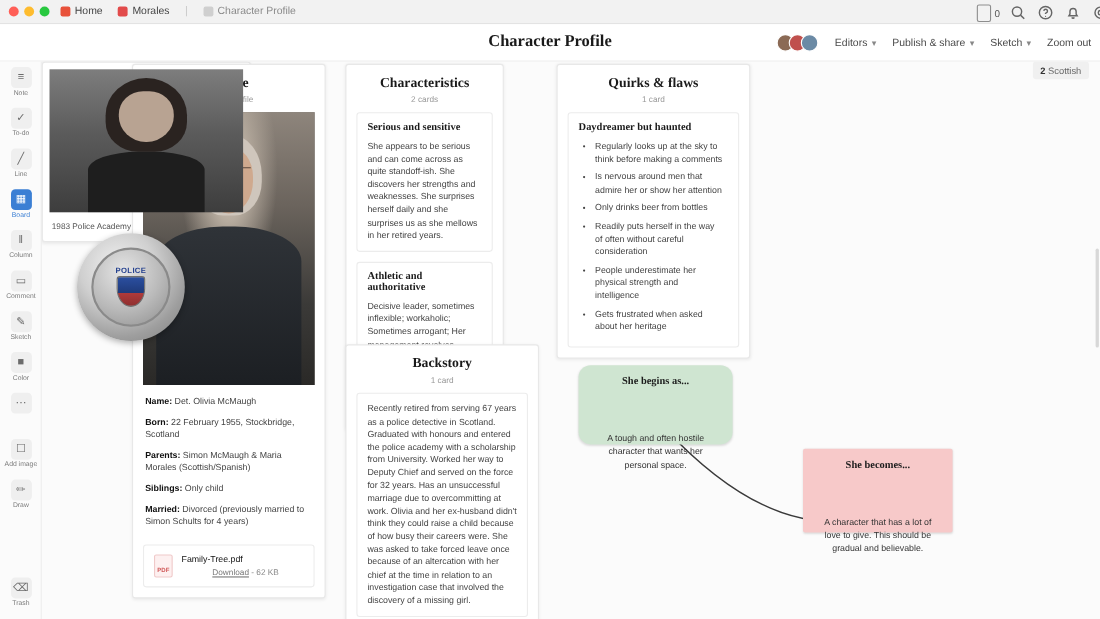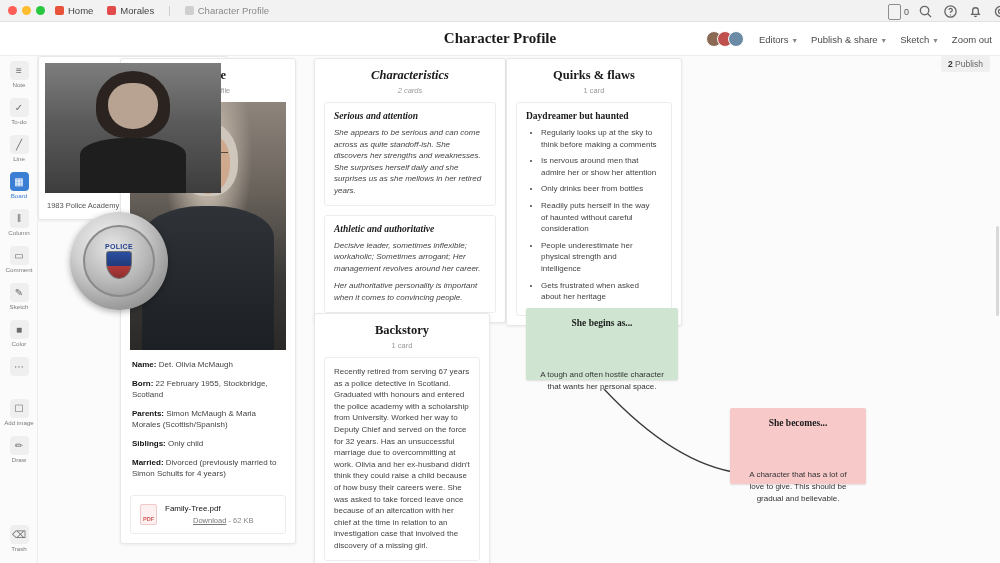--- a/index.html
+++ b/index.html
@@ -149,21 +149,21 @@
   .pdf-ico {
     width: 17px; height: 21px; background: #fdf0f0; border: 1px solid #f0c9c9;
     border-radius: 2px; color: #d15a5a; font-size: 5.5px; font-weight: bold;
     display: flex; align-items: flex-end; justify-content: center; padding-bottom: 2px;
   }
   .file-name { font-size: 8px; font-weight: normal; color: #111; margin-bottom: 3px; }
   .file-meta { font-size: 7.5px; color: #888; }
   .file-meta a { color: #777; text-decoration: underline; margin-left: 28px; }
 
   
-  #characteristics-card { left: 276px; top: 2px; width: 192px; font-style: italic; }
+  #characteristics-card { left: 276px; top: 2px; width: 144px; }
   
   #backstory-card { left: 276px; top: 257px; width: 176px; }
   
   #quirks-card { left: 468px; top: 2px; width: 176px; }
 
   
   #photo-card { left: 664px; top: 22px; width: 190px; background: #fff; border: 1px solid #e8e8e8; border-radius: 3px; box-shadow: 0 1px 3px rgba(0,0,0,0.07); }
   .photo {
     margin: 6px 6px 0; height: 130px; position: relative; overflow: hidden;
     background: linear-gradient(180deg, #7d7d7d 0%, #5b5b5b 45%, #3d3d3d 100%);
@@ -204,21 +204,21 @@
     border-radius: 3px 3px 50% 50% / 3px 3px 60% 60%;
   }
 
   
   .sticky {
     position: absolute; border-radius: 2px; padding: 10px 12px; text-align: center;
     box-shadow: 0 1px 2px rgba(0,0,0,.12);
   }
   .sticky .s-title { font-family: "Liberation Serif", serif; font-size: 9.5px; font-weight: bold; color: #1b1b1b; margin-bottom: 7px; }
   .sticky .s-body { font-size: 8px; line-height: 1.5; color: #333; margin-top: 41px; }
-  #sticky-green { left: 488px; top: 252px; width: 152px; height: 72px; background: #cfe5d1; }
+  #sticky-green { left: 488px; top: 276px; width: 140px; height: 72px; background: #cfe5d1; border-radius: 11px; }
   #sticky-pink  { left: 692px; top: 352px; width: 136px; height: 76px; background: #f7c9c9; }
   #arrow-svg { position: absolute; left: 560px; top: 325px; width: 190px; height: 110px; }
 
   
   .scroll-v {
     position: absolute; right: 1px; top: 170px; width: 3px; height: 90px;
     background: #d8d8d8; border-radius: 2px;
   }
 </style>
 </head>
@@ -354,21 +354,21 @@
         <div class="side-ico">⌫</div>
         <span>Trash</span>
       </div>
     </div>
   </div>
 
   <div class="board">
 
     <div class="unsorted">
       <b>2</b>
-      <span>Publish</span>
+      <span>Scottish</span>
     </div>
 
     <div class="card" id="profile-card">
       <div class="card-head">
         <div class="card-title">Profile</div>
         <div class="card-sub">2 cards, 1 file</div>
       </div>
       <div class="portrait">
         <div class="body"></div>
         <div class="hair"></div>
@@ -392,21 +392,21 @@
         </div>
       </div>
     </div>
 
     <div class="card" id="characteristics-card">
       <div class="card-head">
         <div class="card-title">Characteristics</div>
         <div class="card-sub">2 cards</div>
       </div>
       <div class="inner">
-        <h4>Serious and attention</h4>
+        <h4>Serious and sensitive</h4>
         <p>She appears to be serious and can come across as quite standoff-ish. She discovers her strengths and weaknesses. She surprises herself daily and she surprises us as she mellows in her retired years.</p>
       </div>
       <div class="inner">
         <h4>Athletic and authoritative</h4>
         <p>Decisive leader, sometimes inflexible; workaholic; Sometimes arrogant; Her management revolves around her career.</p>
         <p>Her authoritative personality is important when it comes to convincing people.</p>
       </div>
     </div>
 
     <div class="card" id="backstory-card">
@@ -423,21 +423,21 @@
       <div class="card-head">
         <div class="card-title">Quirks &amp; flaws</div>
         <div class="card-sub">1 card</div>
       </div>
       <div class="inner">
         <h4>Daydreamer but haunted</h4>
         <ul>
           <li>Regularly looks up at the sky to think before making a comments</li>
           <li>Is nervous around men that admire her or show her attention</li>
           <li>Only drinks beer from bottles</li>
-          <li>Readily puts herself in the way of haunted without careful consideration</li>
+          <li>Readily puts herself in the way of often without careful consideration</li>
           <li>People underestimate her physical strength and intelligence</li>
           <li>Gets frustrated when asked about her heritage</li>
         </ul>
       </div>
     </div>
 
     <div id="photo-card">
       <div class="photo">
         <div class="gbody"></div>
         <div class="ghair"></div>

